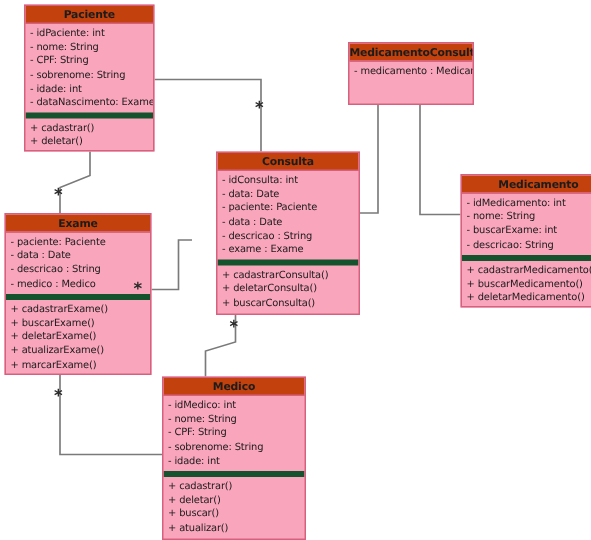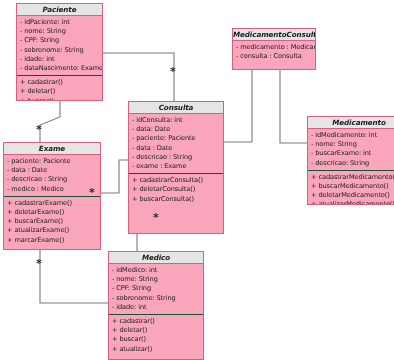--- a/index.html
+++ b/index.html
@@ -30,38 +30,37 @@
   .uml-class {
     position: absolute;
     box-sizing: border-box;
     border: 1px solid #d8607f;
     background: #f9a6bd;
     z-index: 5;
     overflow: hidden;
   }
   .uml-header {
     box-sizing: border-box;
-    background: #e5e5e5;
+    background: #c2410c;
     border-bottom: 1px solid #d8607f;
     text-align: center;
     font-weight: bold;
     font-size: 7.2px;
     line-height: 12px;
     height: 12px;
     color: #1c1c1c;
     letter-spacing: -0.1px;
     white-space: nowrap;
-    font-style: italic;
   }
   .uml-section {
     box-sizing: border-box;
     padding: 2px 0 2px 3px;
   }
   .uml-attrs {
-    border-bottom: 1px solid #14532d;
+    border-bottom: 4px solid #14532d;
   }
   .uml-row {
     font-size: 6.6px;
     line-height: 9.2px;
     color: #1a1a1a;
     white-space: nowrap;
     letter-spacing: -0.1px;
   }
   .mult {
     position: absolute;
@@ -114,21 +113,21 @@
       <div class="uml-row">- dataNascimento: Exame</div>
     </div>
     <div class="uml-section">
       <div class="uml-row">+ cadastrar()</div>
       <div class="uml-row">+ deletar()</div>
       <div class="uml-row">+ buscar()</div>
 
     </div>
   </div>
 
-  <div class="uml-class" style="left:128px; top:101px; width:96px; height:133px;">
+  <div class="uml-class" style="left:144px; top:101px; width:96px; height:109px;">
     <div class="uml-header">Consulta</div>
     <div class="uml-section uml-attrs">
       <div class="uml-row">- idConsulta: int</div>
       <div class="uml-row">- data: Date</div>
       <div class="uml-row">- paciente: Paciente</div>
       <div class="uml-row">- data : Date</div>
       <div class="uml-row">- descricao : String</div>
       <div class="uml-row">- exame : Exame</div>
     </div>
     <div class="uml-section">
@@ -136,21 +135,20 @@
       <div class="uml-row">+ deletarConsulta()</div>
       <div class="uml-row">+ buscarConsulta()</div>
 
     </div>
   </div>
 
   <div class="uml-class" style="left:232px; top:28px; width:84px; height:42px;">
     <div class="uml-header">MedicamentoConsulta</div>
     <div class="uml-section">
       <div class="uml-row">- medicamento : Medicamento</div>
-      <div class="uml-row">- consulta : Consulta</div>
     </div>
   </div>
 
   <div class="uml-class" style="left:307px; top:116px; width:104px; height:89px;">
     <div class="uml-header">Medicamento</div>
     <div class="uml-section uml-attrs">
       <div class="uml-row">- idMedicamento: int</div>
       <div class="uml-row">- nome: String</div>
       <div class="uml-row">- buscarExame: int</div>
       <div class="uml-row">- descricao: String</div>
@@ -166,22 +164,22 @@
   <div class="uml-class" style="left:3px; top:142px; width:98px; height:108px;">
     <div class="uml-header">Exame</div>
     <div class="uml-section uml-attrs">
       <div class="uml-row">- paciente: Paciente</div>
       <div class="uml-row">- data : Date</div>
       <div class="uml-row">- descricao : String</div>
       <div class="uml-row">- medico : Medico</div>
     </div>
     <div class="uml-section">
       <div class="uml-row">+ cadastrarExame()</div>
+      <div class="uml-row">+ buscarExame()</div>
       <div class="uml-row">+ deletarExame()</div>
-      <div class="uml-row">+ buscarExame()</div>
       <div class="uml-row">+ atualizarExame()</div>
       <div class="uml-row">+ marcarExame()</div>
     </div>
   </div>
 
   <div class="uml-class" style="left:108px; top:251px; width:96px; height:109px;">
     <div class="uml-header">Medico</div>
     <div class="uml-section uml-attrs">
       <div class="uml-row">- idMedico: int</div>
       <div class="uml-row">- nome: String</div>

